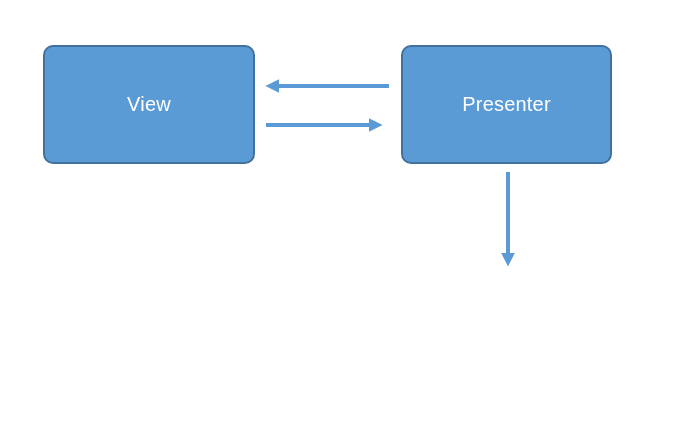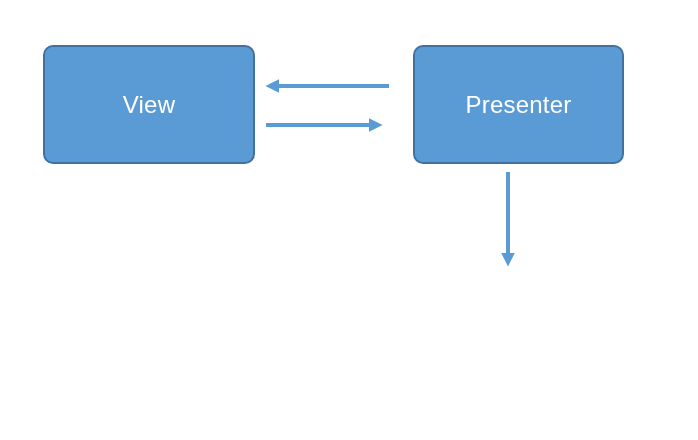--- a/index.html
+++ b/index.html
@@ -21,25 +21,25 @@
   .node {
     position: absolute;
     background: var(--node-fill, #5B9BD5);
     border: 2px solid var(--node-border, #41719C);
     border-radius: 10px;
     box-sizing: border-box;
     display: flex;
     align-items: center;
     justify-content: center;
     color: var(--node-text, #ffffff);
-    font-size: 24px;
+    font-size: 20px;
     letter-spacing: 0.2px;
   }
   .node-view      { left: 43px;  top: 45px;  width: 212px; height: 119px; }
-  .node-presenter { left: 401px; top: 45px;  width: 211px; height: 119px; margin-left: 12px; }
+  .node-presenter { left: 401px; top: 45px;  width: 211px; height: 119px; }
   .node-model     { left: 400px; top: 280px; width: 213px; height: 117px; }
   svg.arrows {
     position: absolute;
     left: 0;
     top: 0;
     pointer-events: none;
   }
   svg.arrows line {
     stroke: var(--arrow, #5B9BD5);
     stroke-width: 4;

